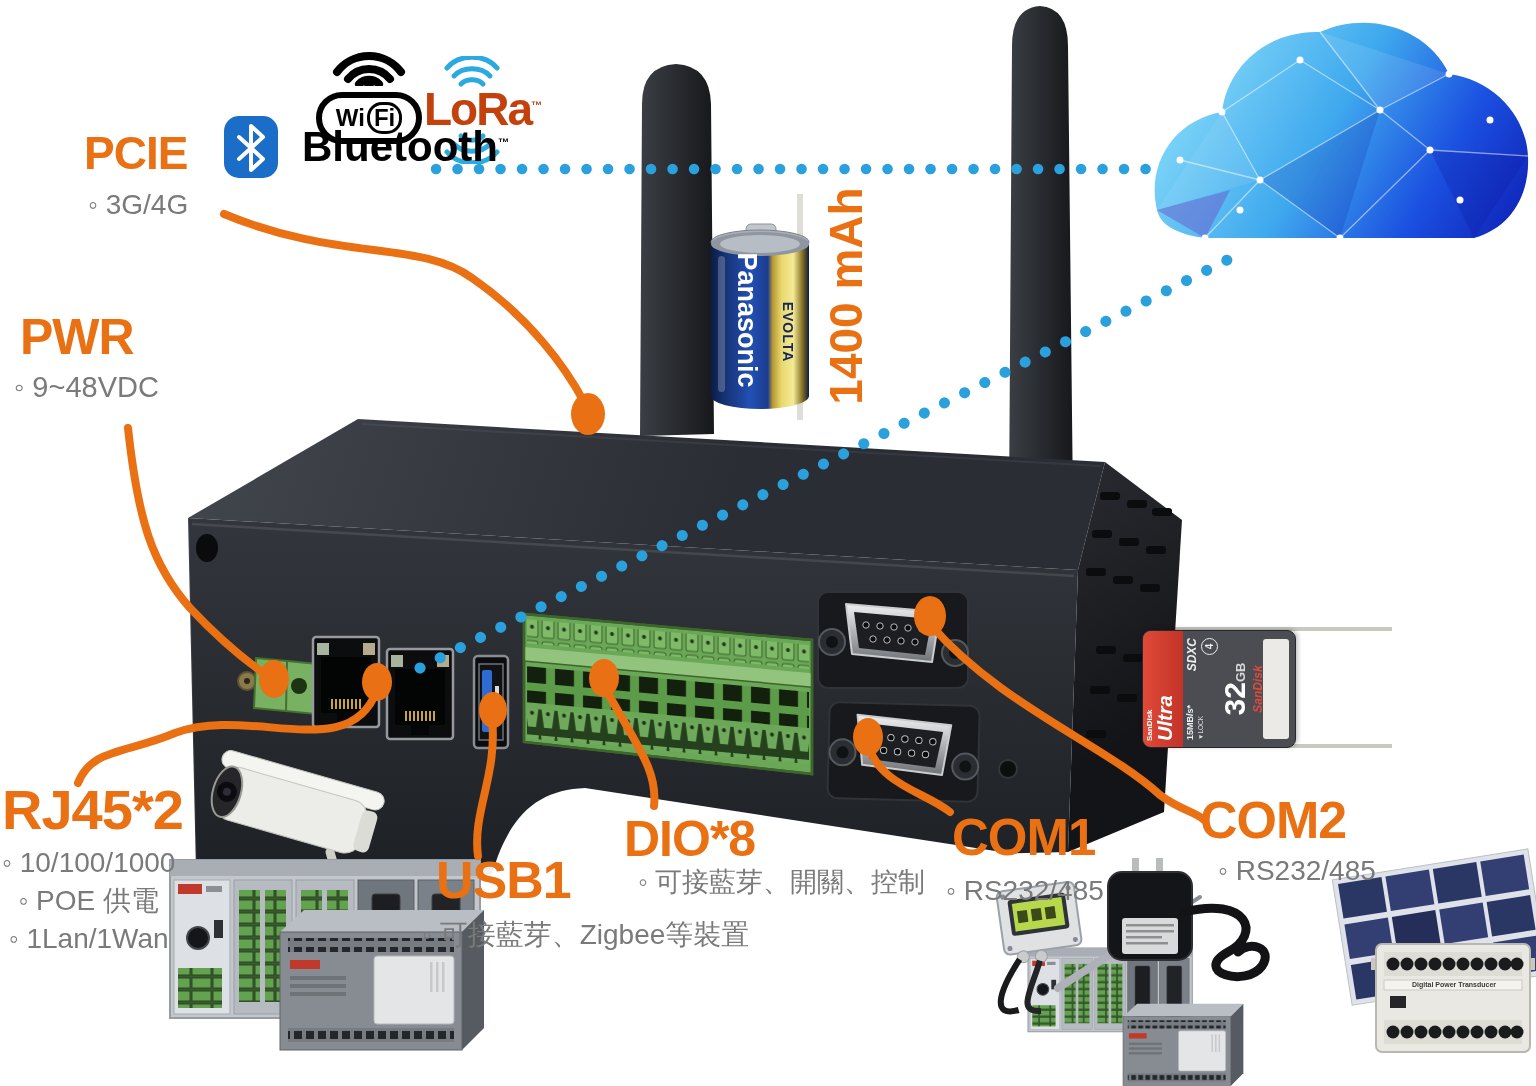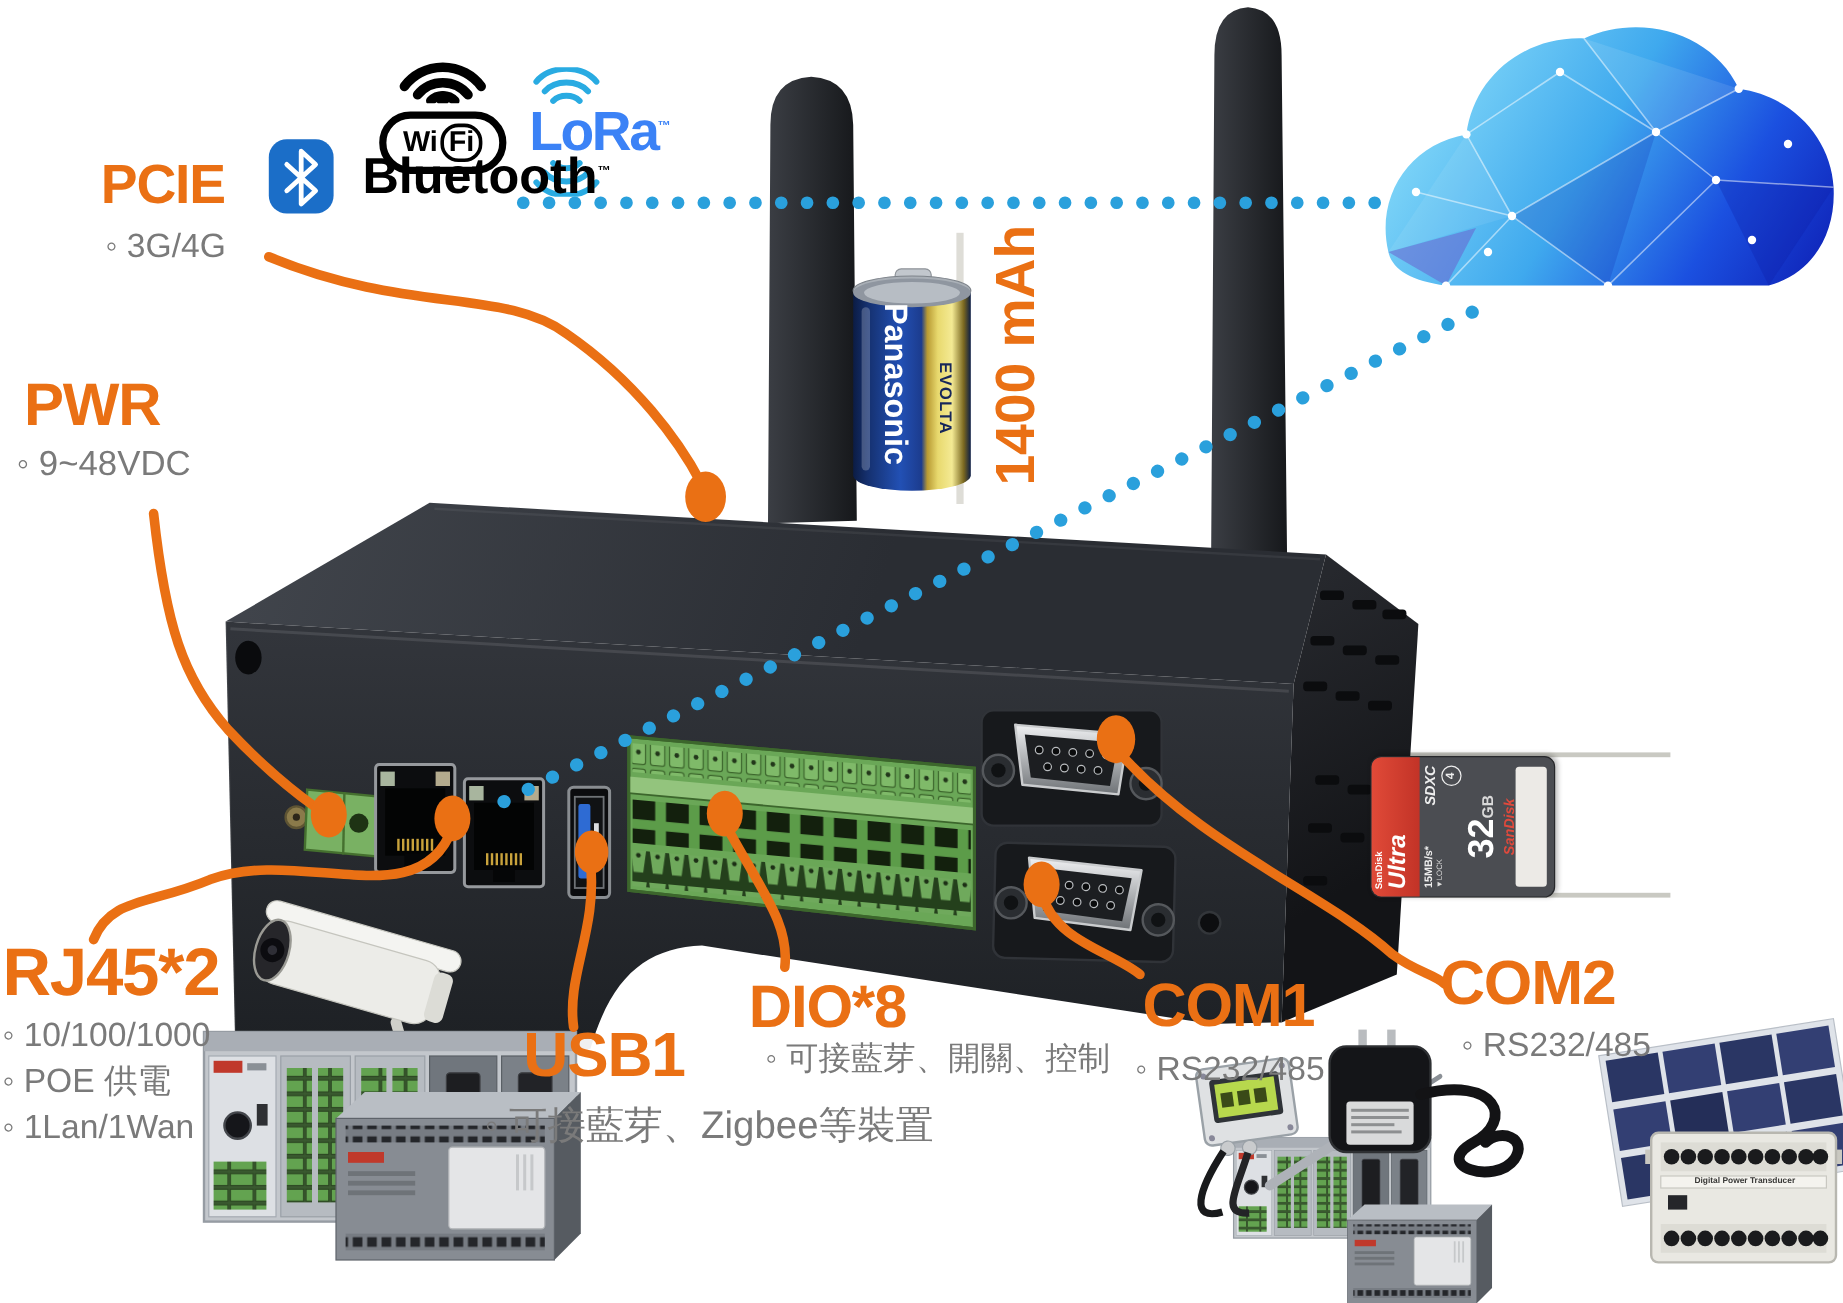--- a/index.html
+++ b/index.html
@@ -11,22 +11,22 @@
   .cs{color:#7A7A7A;font-weight:500;white-space:nowrap;line-height:1.35;}
   .rot{position:absolute;white-space:nowrap;transform:translate(-50%,-50%) rotate(-90deg);}
   .rotcw{position:absolute;white-space:nowrap;transform:translate(-50%,-50%) rotate(90deg);}
   
   .wifi{left:316px;top:28px;width:106px;text-align:center;}
   .wifi .pill{margin-top:2px;height:40px;border:6px solid #000;border-radius:26px;
       display:flex;align-items:center;justify-content:center;font-weight:800;font-size:24px;color:#000;}
   .wifi .fi{border:3.5px solid #000;border-radius:15px;padding:0 4px;margin-left:2px;line-height:1.1;}
   
   .lora{left:424px;top:56px;width:150px;height:108px;}
-  .lora .txt{position:absolute;left:0;top:30px;width:150px;text-align:center;font-size:46px;
-      font-weight:800;color:#3b82f6;letter-spacing:-2px;line-height:1;}
+  .lora .txt{position:absolute;left:0;top:30px;width:150px;font-size:46px;
+      font-weight:800;color:#c2410c;letter-spacing:-2px;line-height:1;}
   .lora sup{font-size:11px;font-weight:700;}
   
   .bt{left:224px;top:116px;display:flex;align-items:center;}
   .bt .ic{width:54px;height:62px;background:#1B6EC8;border-radius:15px;display:flex;
       align-items:center;justify-content:center;}
   .bt .tx{font-size:42px;font-weight:800;color:#000;margin-left:24px;line-height:1;}
   .bt sup{font-size:11px;font-weight:700;}
   
   .sdwrap{left:1142px;top:630px;width:152px;height:116px;}
   .sdcard{position:absolute;left:18px;top:-18px;width:116px;height:152px;transform:rotate(-90deg);
@@ -510,28 +510,28 @@
   <div class="tx"><span>Bluetooth</span><sup>™</sup></div>
 </div>
 
 <div class="ov ct" style="left:84px;top:130px;font-size:46px;">PCIE</div>
 <div class="ov cs" style="left:88px;top:186px;font-size:28px;">◦ 3G/4G</div>
 
 <div class="ov ct" style="left:20px;top:312px;font-size:50px;">PWR</div>
 <div class="ov cs" style="left:14px;top:368px;font-size:29px;">◦ 9~48VDC</div>
 
 <div class="ov ct" style="left:2px;top:782px;font-size:56px;">RJ45*2</div>
-<div class="ov cs" style="left:2px;top:844px;font-size:28px;">
+<div class="ov cs" style="left:2px;top:844px;font-size:28px;text-align:center;">
   <div>◦ 10/100/1000</div>
   <div>◦ POE 供電</div>
   <div>◦ 1Lan/1Wan</div>
 </div>
 
 <div class="ov ct" style="left:436px;top:854px;font-size:52px;text-align:right;">USB1</div>
-<div class="ov cs" style="left:404px;top:916px;font-size:32px;">◦ 可接藍芽、Zigbee等裝置</div>
+<div class="ov cs" style="left:422px;top:916px;font-size:28px;">◦ 可接藍芽、Zigbee等裝置</div>
 
 <div class="ov ct" style="left:624px;top:814px;font-size:50px;">DIO*8</div>
 <div class="ov cs" style="left:638px;top:864px;font-size:27px;">◦ 可接藍芽、開關、控制</div>
 
 <div class="ov ct" style="left:952px;top:812px;font-size:51px;">COM1</div>
 <div class="ov cs" style="left:946px;top:872px;font-size:28px;">◦ RS232/485</div>
 
 <div class="ov ct" style="left:1200px;top:794px;font-size:52px;">COM2</div>
 <div class="ov cs" style="left:1218px;top:852px;font-size:28px;">◦ RS232/485</div>
 

